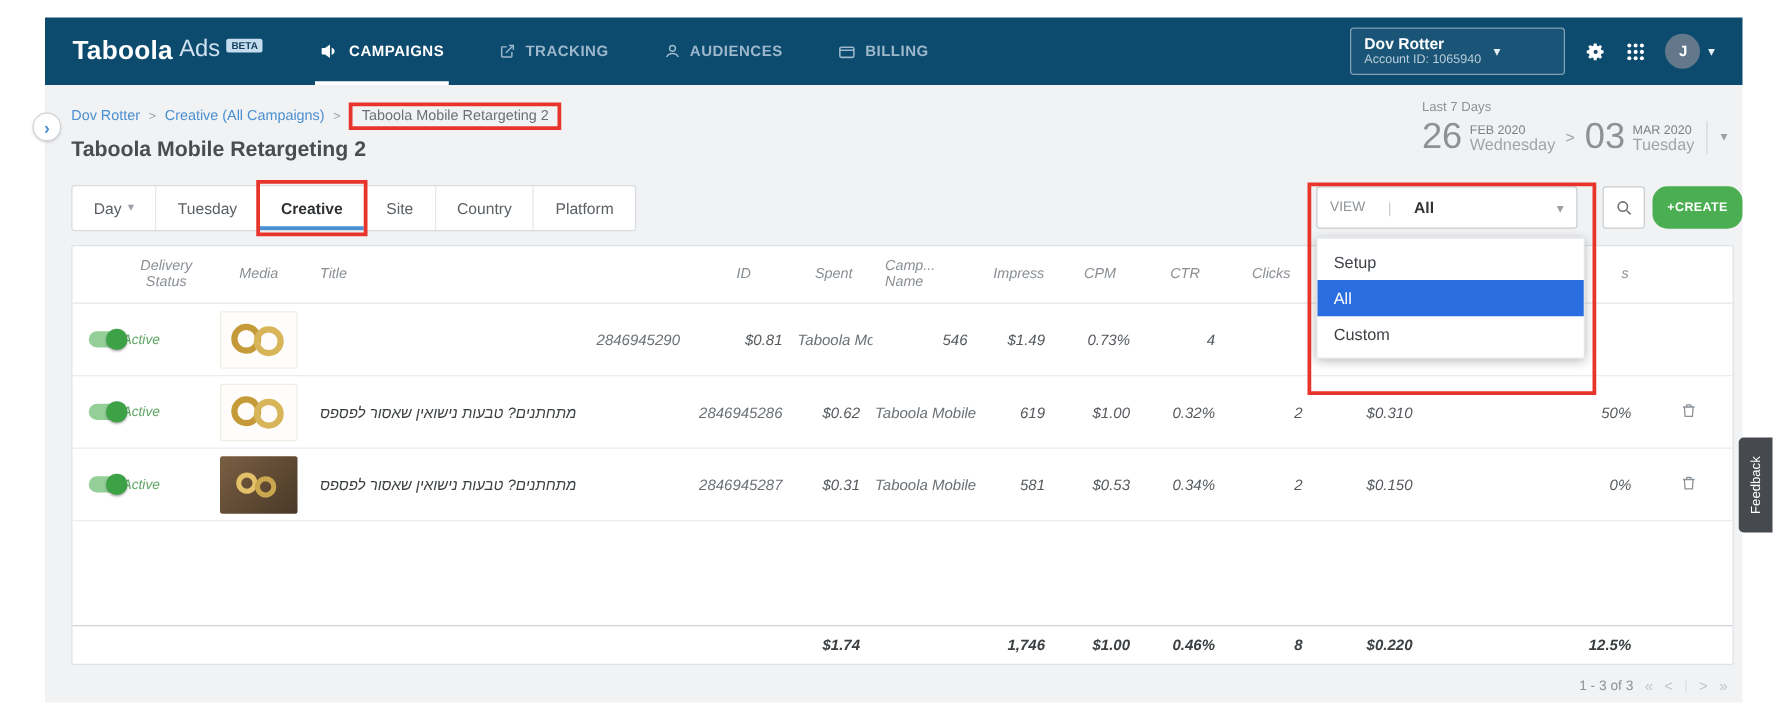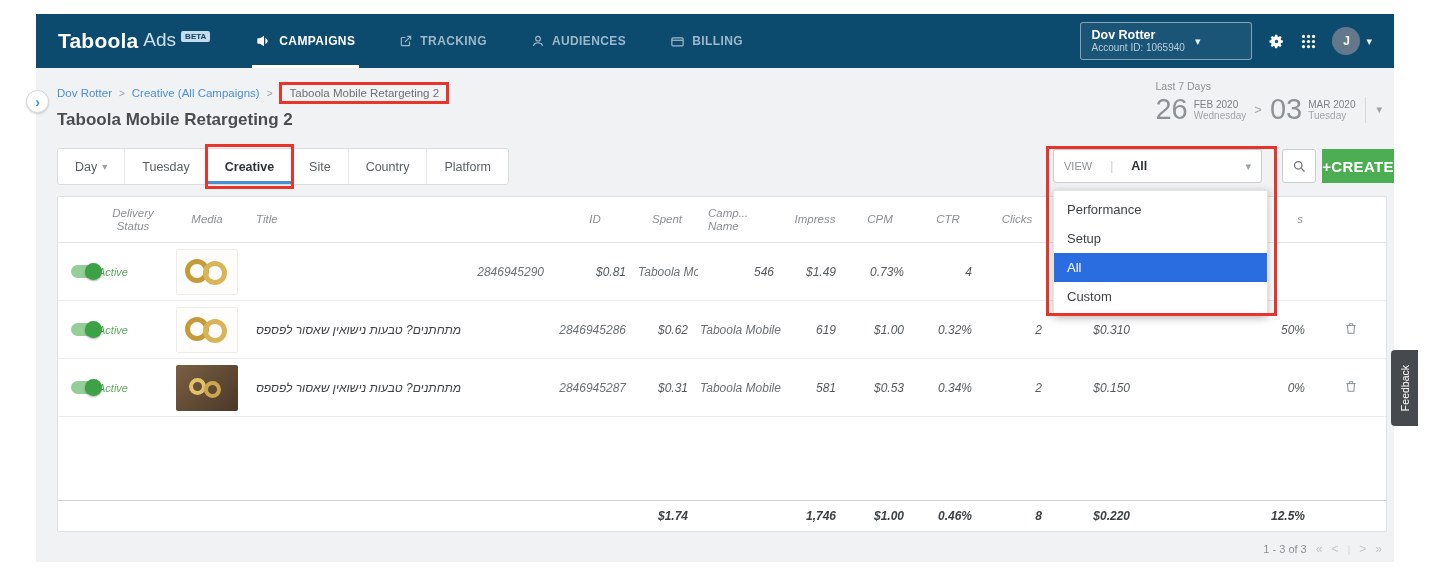--- a/index.html
+++ b/index.html
@@ -53,21 +53,21 @@
   .crumb-ann { display:inline-block; border:3px solid #e8342b; padding:2px 7px; margin:-4px 0; }
 
   .page-title { position:absolute; left:21px; top:42px; font-size:17px; color:#4a4d50; }
 
   .date-range { position:absolute; right:12px; top:12px; cursor:pointer; }
   .dr-preset { font-size:10.5px; color:#8d9296; margin-bottom:1px; }
   .dr-main { display:flex; align-items:center; gap:6px; color:#8d9296; }
   .dr-day { font-size:29px; font-weight:300; color:#8d9296; }
   .dr-stack { display:flex; flex-direction:column; line-height:11px; }
   .dr-month { font-size:10px; color:#7d8287; }
-  .dr-wd { font-size:10px; color:#a0a5a9; }
+  .dr-wd { font-size:13px; color:#a0a5a9; }
   .dr-sep { font-size:13px; color:#a0a5a9; margin:0 2px; }
   .dr-div { width:1px; height:26px; background:#d4d7da; margin:0 4px; }
 
   
   .tabs-card { position:absolute; left:21px; top:80px; height:37px; background:#fff;
                border:1px solid #d9dcdf; border-radius:3px; display:inline-flex; align-items:stretch; }
   .tab { position:relative; display:flex; align-items:center; gap:5px; padding:0 17px;
          font-size:12.5px; color:#5b6065; cursor:pointer; border-right:1px solid #e6e8ea; }
   .tab:last-child { border-right:none; }
   .tab.active { color:#2f3335; font-weight:700; }
@@ -81,21 +81,21 @@
                   padding:0 10px; gap:18px; cursor:pointer; }
   .vc-prefix { font-size:11px; color:#8d9296; }
   .vc-div { color:#c9ccd0; font-size:12px; }
   .vc-value { font-size:12.5px; color:#2f3335; font-weight:700; }
   .view-control .caret { margin-left:auto; }
 
   .search-btn { position:absolute; left:1246px; top:81px; width:34px; height:34px; background:#fff;
                 border:1px solid #c9ccd0; border-radius:3px; color:#6b7075; display:flex;
                 align-items:center; justify-content:center; cursor:pointer; }
   .create-btn { position:absolute; left:1286px; top:81px; width:72px; height:34px; background:#4cae52;
-                border:none; border-radius:0; color:#fff; font-size:15px; font-weight:700;
+                border:none; border-radius:12px; color:#fff; font-size:10px; font-weight:700;
                 letter-spacing:.3px; cursor:pointer; }
 
   
   .table-card { position:absolute; left:21px; top:128px; width:1330px; height:336px; background:#fff;
                 border:1px solid #dfe2e5; border-radius:2px; display:flex; flex-direction:column; z-index:1; }
   .grid-cols { display:grid; align-items:center;
                grid-template-columns:40px 70px 78px 308px 82px 62px 86px 62px 68px 68px 70px 88px 175px 71px;font-style:italic; }
   .t-head { height:46px; border-bottom:1px solid #e3e5e7; }
   .hc { font-size:11.5px; color:#8a8f94; text-align:center; white-space:pre-line; line-height:13px; }
   .hc.left { text-align:left; padding-left:10px; }
@@ -452,21 +452,20 @@
       <span class="pg-ctl">&lt;</span>
       <span class="pg-div">|</span>
       <span class="pg-ctl">&gt;</span>
       <span class="pg-ctl">»</span>
     </div>
   </div>
 
   <button class="expander"></button>
 
   <div class="view-menu">
-    <div class="vm-item">Performance</div>
     <div class="vm-item">Setup</div>
     <div class="vm-item active">All</div>
     <div class="vm-item">Custom</div>
   </div>
 
   <div class="ann-view"></div>
 
   <div class="feedback">
     <span>Feedback</span>
   </div>

